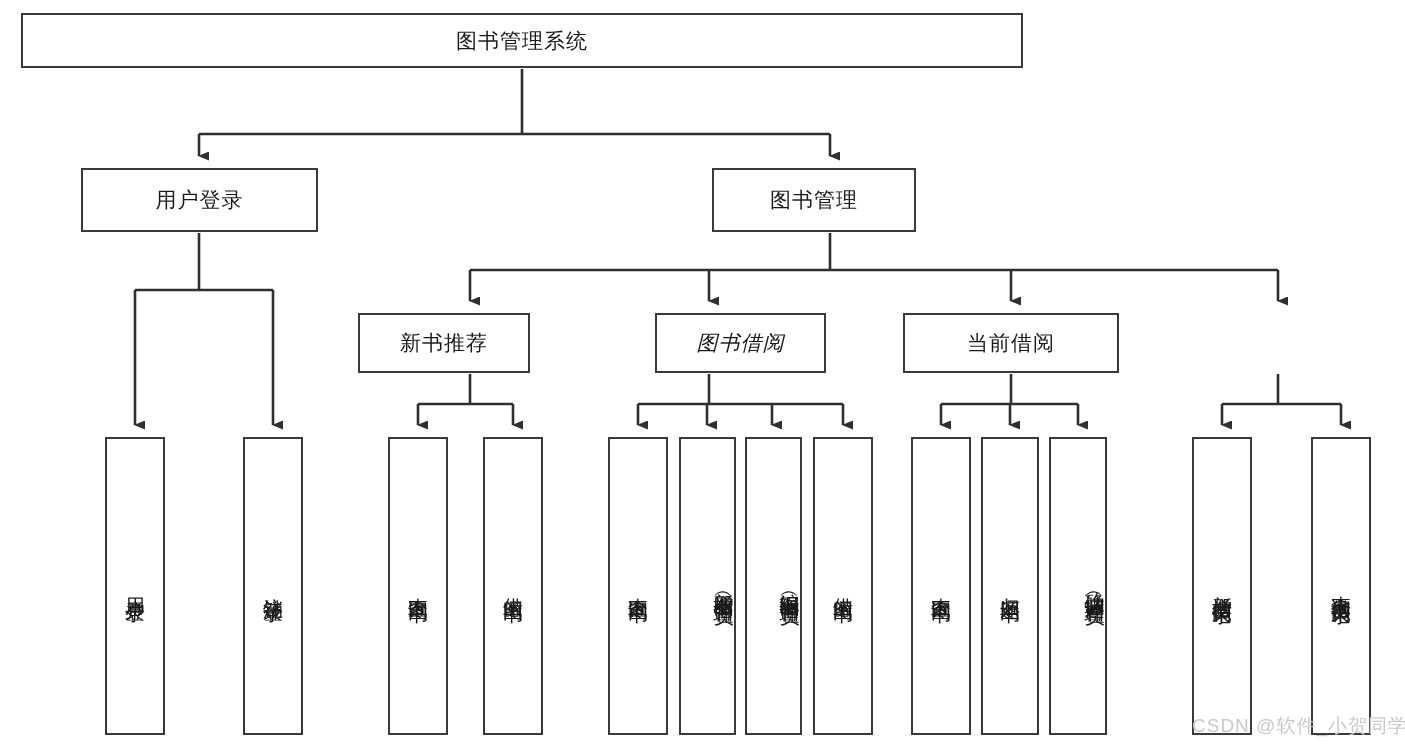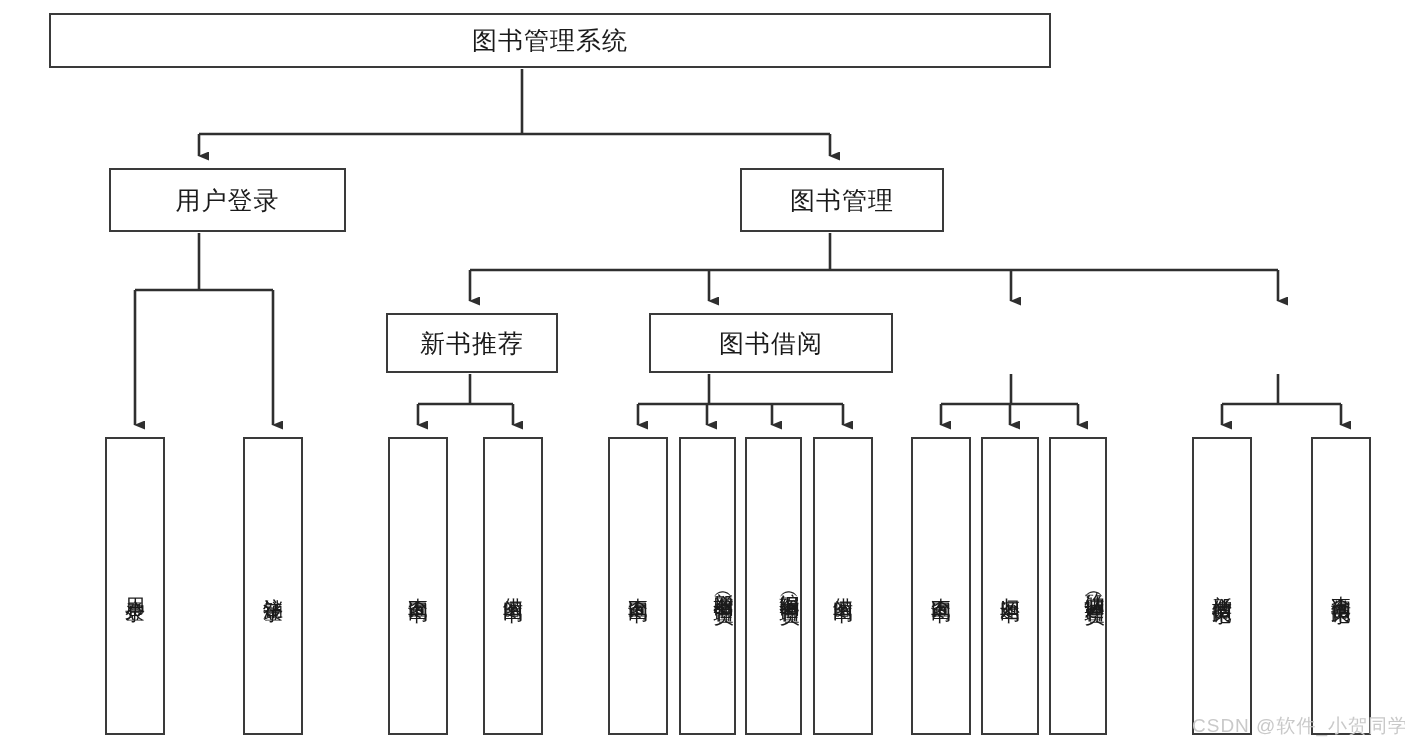--- a/index.html
+++ b/index.html
@@ -12,21 +12,21 @@
   svg.layer{position:absolute;left:0;top:0;width:1405px;height:747px;}
   .node-box{
     position:absolute;
     box-sizing:border-box;
     background:#ffffff;
     border:2px solid #3a3a3a;
     display:flex;align-items:center;justify-content:center;
     text-align:center;
     color:#1a1a1a;
   }
-  .node-box.h-node{font-size:25px;letter-spacing:1px;margin-left:28px;}
+  .node-box.h-node{font-size:21px;letter-spacing:1px;}
   .node-box.v-node{
     font-size:20px;
     letter-spacing:2px;
     writing-mode:vertical-rl;
     text-orientation:upright;
     line-height:1.05;
     padding:8px 0;
     align-items:flex-start;
     justify-content:center;
   }
@@ -103,22 +103,25 @@
   <div class="node-box h-node" style="left:81px;top:168px;width:237px;height:64px;">
     <span class="node-label">用户登录</span>
   </div>
   <div class="node-box h-node" style="left:712px;top:168px;width:204px;height:64px;">
     <span class="node-label">图书管理</span>
   </div>
 
   <div class="node-box h-node" style="left:358px;top:313px;width:172px;height:60px;">
     <span class="node-label">新书推荐</span>
   </div>
-  <div class="node-box h-node" style="left:621px;top:313px;width:244px;height:60px;">
+  <div class="node-box h-node" style="left:655px;top:313px;width:171px;height:60px;font-style:italic;">
     <span class="node-label">图书借阅</span>
+  </div>
+  <div class="node-box h-node" style="left:903px;top:313px;width:216px;height:60px;">
+    <span class="node-label">当前借阅</span>
   </div>
 
   <div class="node-box v-node center-v" style="left:105px;top:437px;width:60px;height:298px;">
     <span class="node-label">用户登录</span>
   </div>
   <div class="node-box v-node center-v" style="left:243px;top:437px;width:60px;height:298px;">
     <span class="node-label">注销登录</span>
   </div>
 
   <div class="node-box v-node center-v" style="left:388px;top:437px;width:60px;height:298px;">

